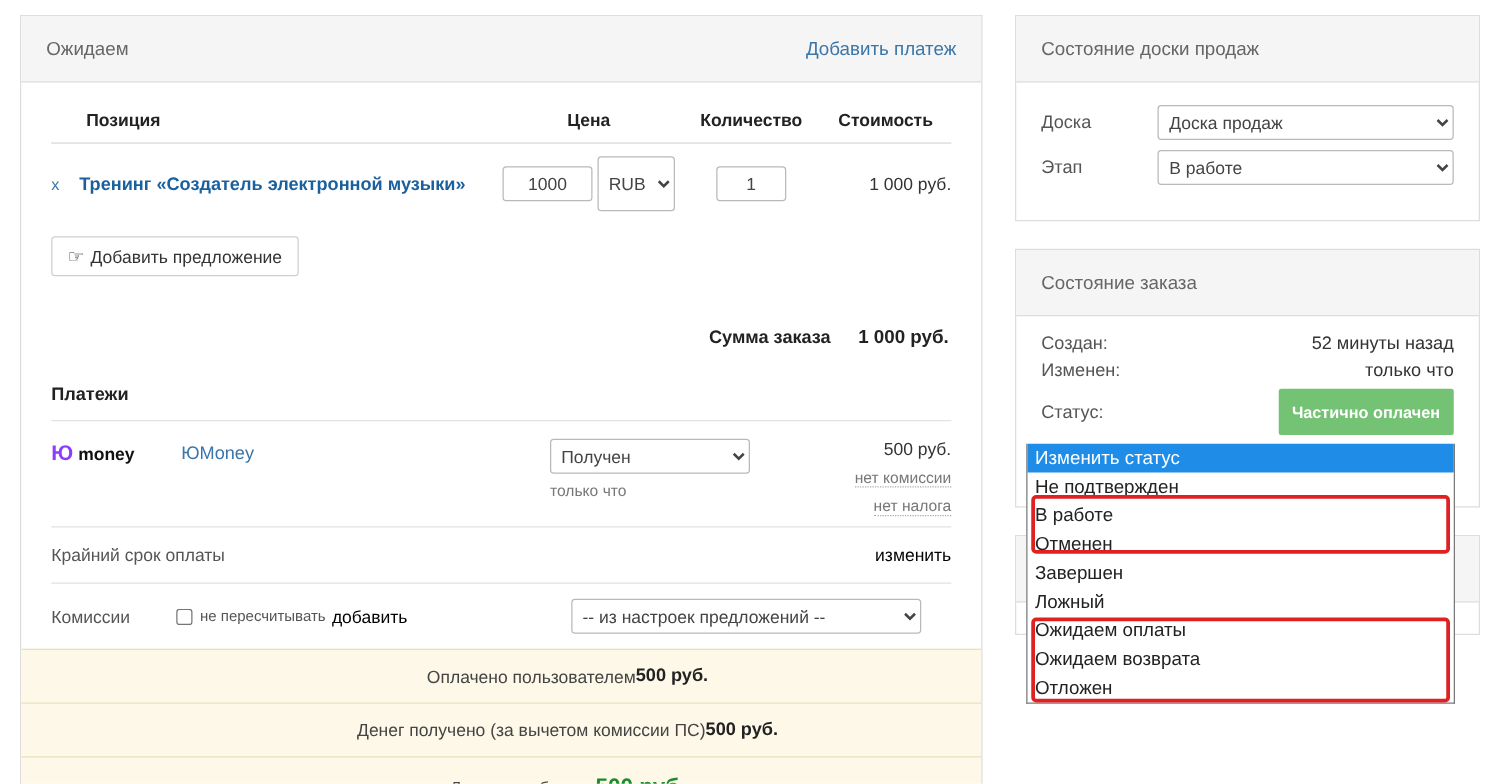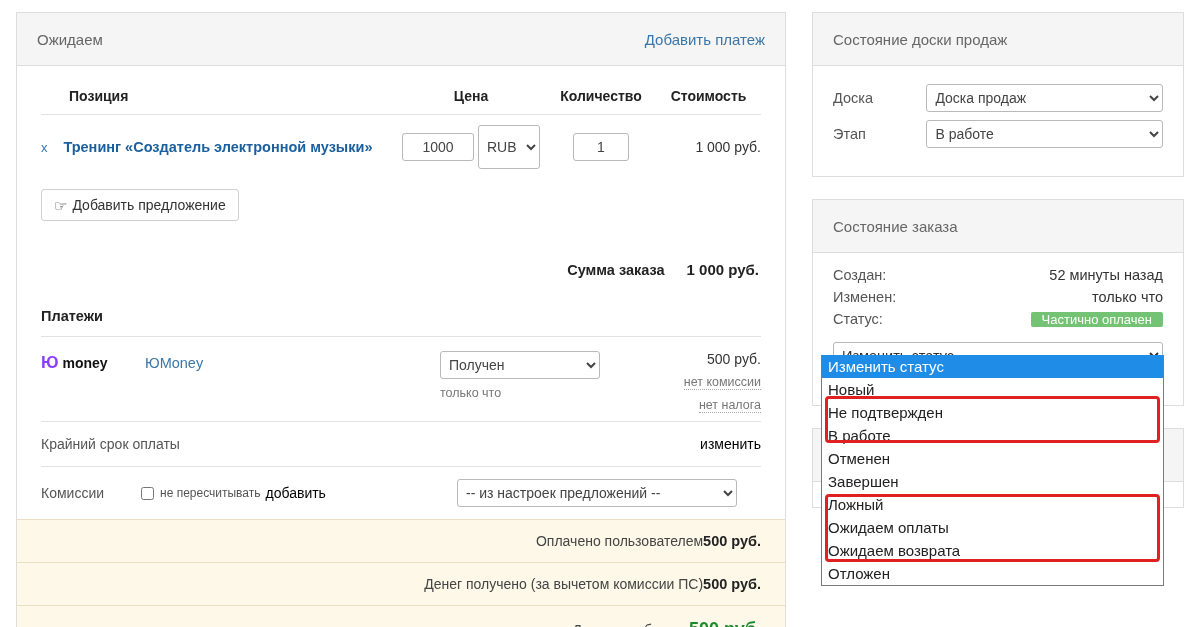--- a/index.html
+++ b/index.html
@@ -97,43 +97,43 @@
 
   .fee-row{display:flex;align-items:center;padding:12px 0;}
   .fee-lab{color:#555;font-size:14px;width:100px;}
   .chk{width:13px;height:13px;margin:0 6px 0 0;vertical-align:-2px;cursor:pointer;}
   .fee-txt{color:#555;font-size:12px;}
   .sel-fee{width:280px;height:28px;margin-left:auto;margin-right:24px;}
 
   
   .totals{background:#fdf8e8;border-top:1px solid #eadfc0;}
   .tot-row{
-    display:flex;align-items:center;justify-content:flex-end;
+    display:flex;align-items:center;justify-content:center;
     padding:13px 24px 13px 130px;border-bottom:1px solid #eadfc0;
   }
   .tot-row:last-child{border-bottom:none;}
   .tot-lab{font-size:14px;color:#444;}
   .tot-val{font-size:14.5px;font-weight:bold;color:#222;}
   .tot-val.green{color:#1d8a2e;font-size:18px;}
 
   
   #right-col{position:absolute;left:812px;top:12px;width:372px;}
   .rp{margin-bottom:22px;}
   .rp-body{padding:18px 20px 20px 20px;}
 
   .form-line{display:flex;align-items:center;margin-bottom:8px;}
   .form-line .fl-lab{width:94px;color:#555;font-size:14.5px;}
   .sel-wide{width:238px;height:28px;font-size:14px;}
 
   .kv{display:flex;justify-content:space-between;align-items:center;margin-bottom:6px;}
   .kv .k{color:#555;font-size:14.5px;}
   .kv .v{color:#333;font-size:14.5px;}
   .badge{
-    display:inline-block;background:#74c274;color:#fff;font-weight:normal;
-    font-size:13px;padding:0 11px;border-radius:2px;
+    display:inline-block;background:#74c274;color:#fff;font-weight:bold;
+    font-size:13px;padding:11px 11px;border-radius:2px;
   }
   .sel-status{width:100%;height:27px;margin-top:9px;font-size:14.5px;color:#333;box-sizing:border-box;}
 
   
   .dd{
     position:absolute;left:821px;top:355px;width:343px;
     background:#fff;border:1px solid #7a7a7a;border-top:none;
     box-sizing:border-box;z-index:30;
   }
   .dd-opt{
@@ -311,21 +311,20 @@
     <div class="panel rp" style="height:80px;">
       <div class="panel-head">
         <span class="panel-head-title">Клиент</span>
       </div>
       <div class="rp-body"></div>
     </div>
   </div>
 
   <div class="dd" id="status-dropdown">
       <div class="dd-opt sel-hl">Изменить статус</div>
-      <div class="dd-opt">Новый</div>
       <div class="dd-opt">Не подтвержден</div>
       <div class="dd-opt">В работе</div>
       <div class="dd-opt">Отменен</div>
       <div class="dd-opt">Завершен</div>
       <div class="dd-opt">Ложный</div>
       <div class="dd-opt">Ожидаем оплаты</div>
       <div class="dd-opt">Ожидаем возврата</div>
       <div class="dd-opt">Отложен</div>
     </div>
   <div class="dd-box" id="dd-box-1" style="border-color: rgb(224, 33, 33);"></div>

